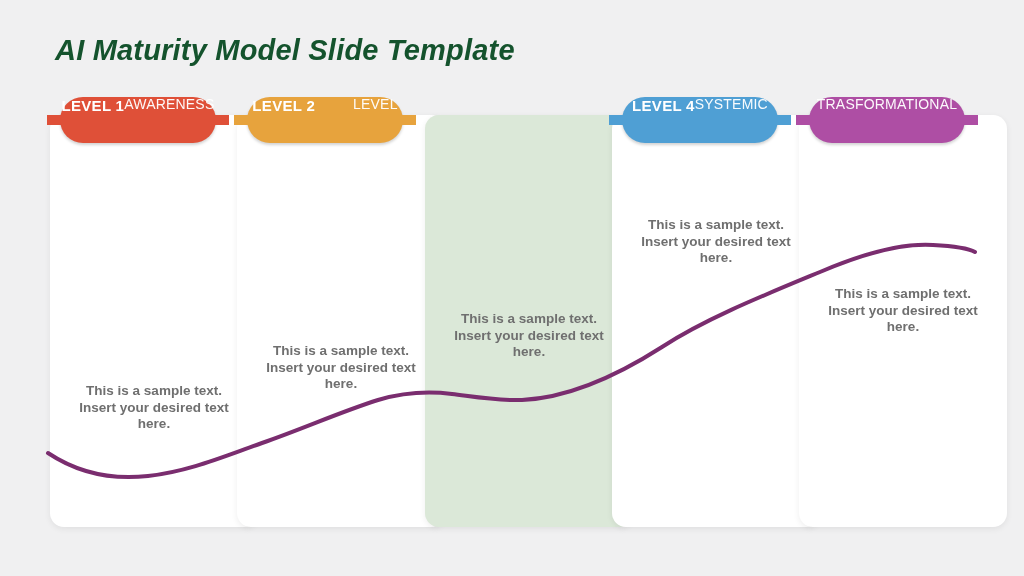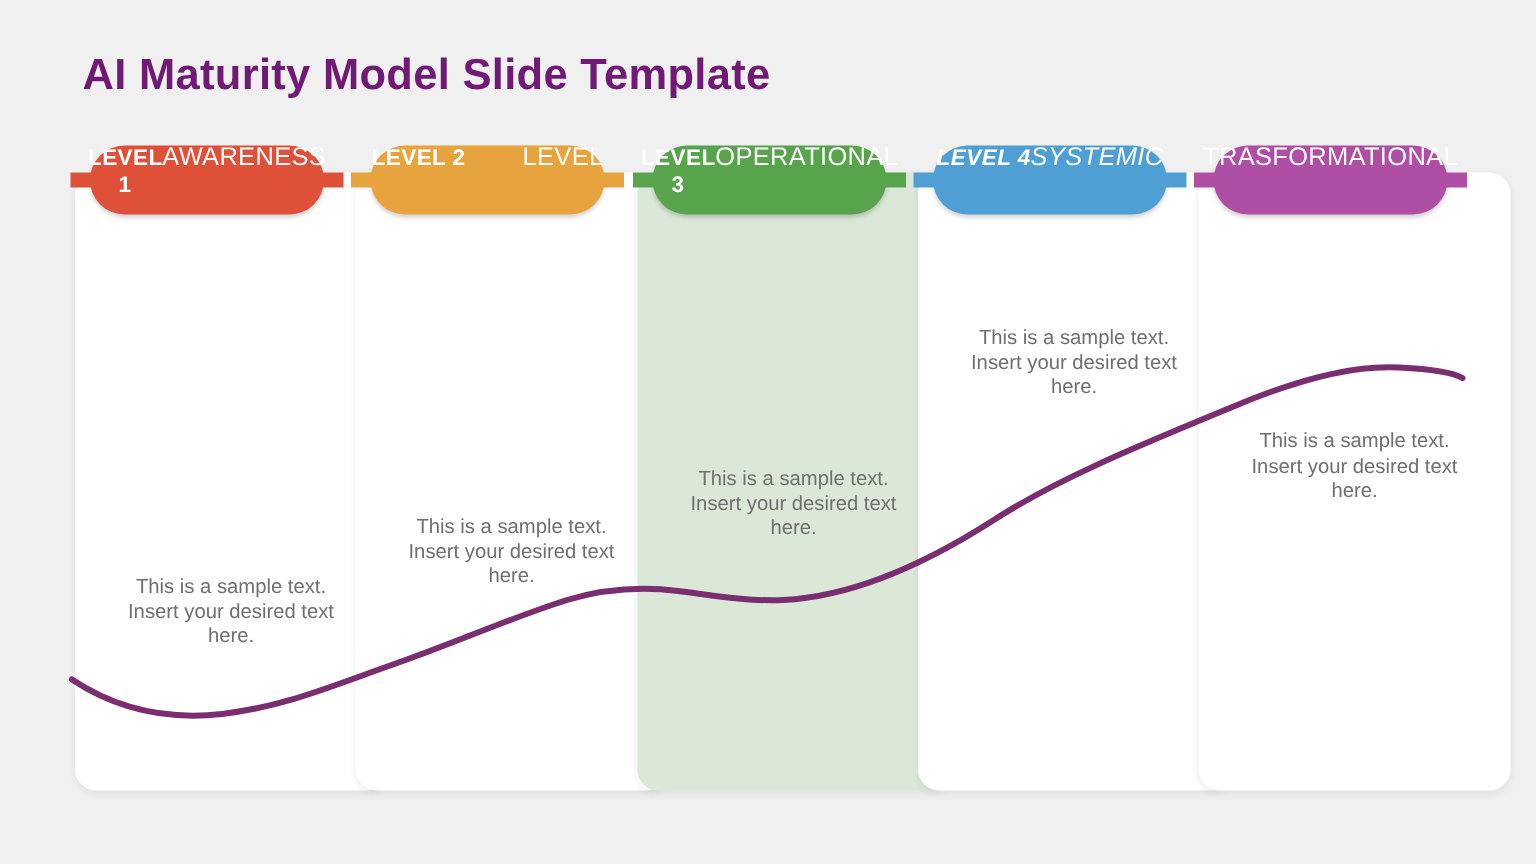--- a/index.html
+++ b/index.html
@@ -5,47 +5,48 @@
   html,body{margin:0;padding:0;}
   body{
     width:1024px;height:576px;
     background:#F0F0F1;
     font-family:"Liberation Sans", sans-serif;
     position:relative;overflow:hidden;
   }
   .slide{position:absolute;inset:0;}
   .slide-title{
     position:absolute;left:55px;top:34px;
-    font-size:29px;font-weight:600;color:#701a75;
-    letter-spacing:.2px;margin:0;
+    font-size:29px;font-weight:600;color:#14532d;
+    letter-spacing:.2px;margin:0;font-style:italic;
   }
   .card{
     position:absolute;top:115px;height:412px;width:208px;
     background:#fff;border-radius:14px;
     box-shadow:0 2px 6px rgba(0,0,0,0.07);
+    font-weight:bold;
   }
   .card1{left:50px;}
   .card2{left:237px;}
   .card3{left:425px;}
   .card4{left:612px;}
   .card5{left:799px;}
   .pill{
     position:absolute;top:97px;width:156px;height:46px;
     border-radius:23px;color:#fff;text-align:center;
     display:flex;flex-direction:row;justify-content:center;
     box-shadow:0 2px 3px rgba(0,0,0,0.18);
     z-index:3;
   }
   .pill1{left:60px;}
   .pill2{left:247px;}
   .pill3{left:435px;}
   .pill4{left:622px;}
   .pill5{left:809px;}
   .pill .lvl{font-size:15px;font-weight:700;line-height:18px;letter-spacing:.3px;}
-  .pill .sub{font-size:17px;font-weight:400;line-height:15px;letter-spacing:.2px;opacity:.96;}
+  .pill .sub{font-size:14px;font-weight:400;line-height:15px;letter-spacing:.2px;opacity:.96;}
   .stub{
     position:absolute;top:18px;width:20px;height:10px;z-index:-1;
   }
   .stub.left{left:-13px;}
   .stub.right{right:-13px;}
   .card-text{
     position:absolute;left:50%;transform:translateX(-50%);
     width:160px;text-align:center;
     font-size:13.5px;line-height:16.5px;color:#6F6F6F;
   }
@@ -86,27 +87,21 @@
     <span class="stub right" style="background: rgb(223, 80, 56);"></span>
     <span class="lvl">LEVEL 1</span>
     <span class="sub">AWARENESS</span>
   </div>
   <div class="pill pill2" style="background: rgb(231, 163, 61); gap: 38px;">
     <span class="stub left" style="background: rgb(231, 163, 61);"></span>
     <span class="stub right" style="background: rgb(231, 163, 61);"></span>
     <span class="lvl">LEVEL 2</span>
     <span class="sub">LEVEL</span>
   </div>
-  <div class="pill pill3" style="background: rgb(87, 164, 76);">
-    <span class="stub left" style="background: rgb(87, 164, 76);"></span>
-    <span class="stub right" style="background: rgb(87, 164, 76);"></span>
-    <span class="lvl">LEVEL 3</span>
-    <span class="sub">OPERATIONAL</span>
-  </div>
-  <div class="pill pill4" style="background: rgb(79, 159, 212); font-style: italic;">
+  <div class="pill pill4" style="background: rgb(79, 159, 212);">
     <span class="stub left" style="background: rgb(79, 159, 212);"></span>
     <span class="stub right" style="background: rgb(79, 159, 212);"></span>
     <span class="lvl">LEVEL 4</span>
     <span class="sub">SYSTEMIC</span>
   </div>
   <div class="pill pill5" style="background: rgb(174, 78, 164);">
     <span class="stub left" style="background: rgb(174, 78, 164);"></span>
     <span class="stub right" style="background: rgb(174, 78, 164);"></span>
     <span class="sub">TRASFORMATIONAL</span>
   </div>

